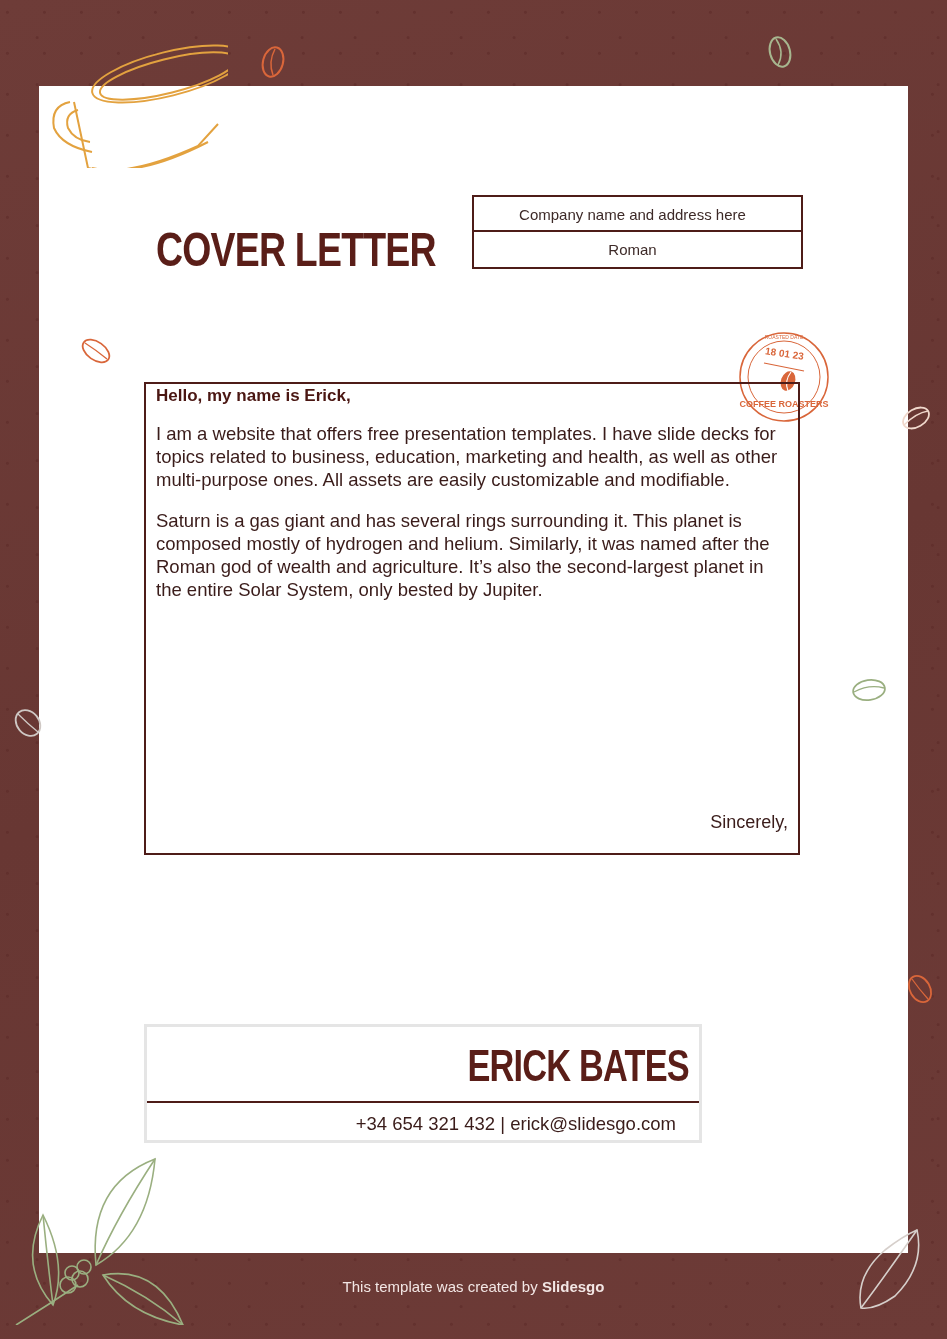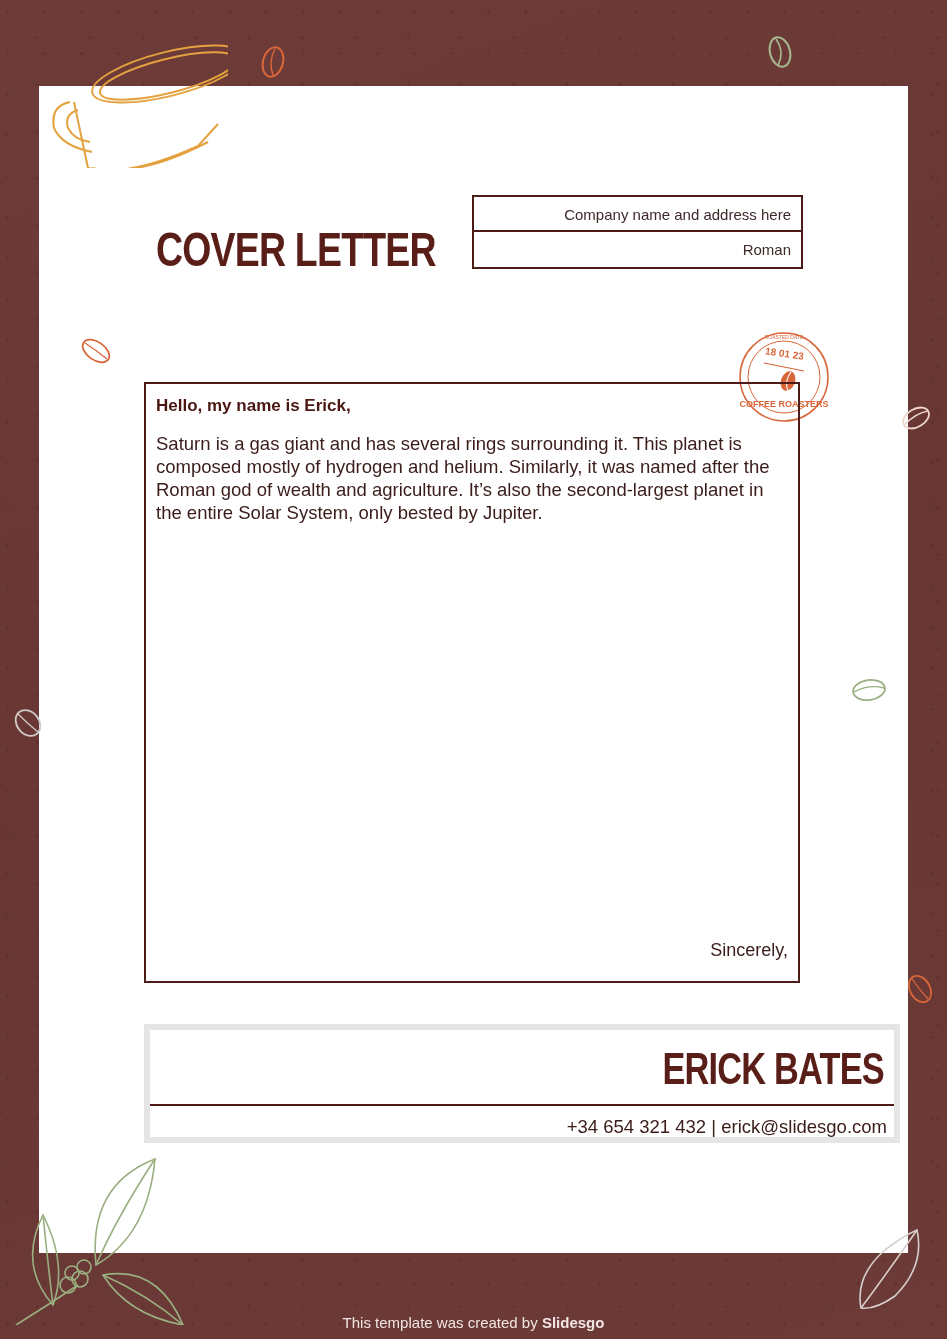--- a/index.html
+++ b/index.html
@@ -25,54 +25,54 @@
       font-family: "Liberation Sans", sans-serif; font-weight: 700;
       font-size: 48px; color: #5a1e18; letter-spacing: -1px;
       transform: scaleX(0.78); transform-origin: left top;
     }
     .info-box {
       position: absolute; left: 472px; top: 195px; width: 327px;
       border: 2px solid #4e1c18;
     }
     .info-row {
       height: 35px; border-bottom: 2px solid #4e1c18;
-      text-align: right; padding-right: 10px; box-sizing: border-box;
+      text-align: center; padding-right: 10px; box-sizing: border-box;
       font-size: 15px; color: #3d2a28; line-height: 35px;
     }
     .info-row:last-child { border-bottom: none; }
     .letter-box {
-      position: absolute; left: 144px; top: 382px; width: 656px; height: 601px;
+      position: absolute; left: 144px; top: 382px; width: 656px; height: 473px;
       border: 2px solid #4e1c18; box-sizing: border-box;
-      padding: 12px 10px 0 10px;
+      padding: 2px 10px 0 10px;
     }
     .greeting { font-weight: 700; font-size: 17px; color: #4a1612; margin-bottom: 16px; }
     .para { font-size: 18.5px; line-height: 23px; color: #3a1c1a; margin: 0 0 18px 0; }
     .signoff {
       position: absolute; right: 10px; bottom: 20px;
       font-size: 18px; color: #3a1c1a;
     }
     .name-box {
-      position: absolute; left: 144px; top: 1024px; width: 756px; height: 119px;
-      border: 6px solid #e5e5e5; box-sizing: border-box;
+      position: absolute; left: 144px; top: 1024px; width: 558px; height: 119px;
+      border: 3px solid #e5e5e5; box-sizing: border-box;
     }
     .name-row {
       height: 74px; border-bottom: 2px solid #4e1c18; position: relative;
     }
     .name-text {
       position: absolute; right: 10px; top: 14px;
       font-weight: 700; font-size: 44px; color: #5a1e18; letter-spacing: -1px;
       transform: scaleX(0.78); transform-origin: right top;
     }
     .contact-row {
-      text-align: right; padding-right: 7px; font-size: 18.5px; color: #3a1c1a;
+      text-align: right; padding-right: 23px; font-size: 18.5px; color: #3a1c1a;
       line-height: 41px;
     }
     .footer {
       position: absolute; left: 0; width: 947px; top: 1278px; text-align: center;
-      font-size: 15px; color: #f2e6e4; margin-top: 36px;
+      font-size: 15px; color: #f2e6e4;
     }
     .footer b { font-weight: 700; }
     .deco { position: absolute; }
   </style>
 </head>
 <body>
 
 <div class="bg-texture"></div>
 <div class="page"></div>
 
@@ -131,20 +131,21 @@
 
 <div class="title">COVER LETTER</div>
 
 <div class="info-box">
   <div class="info-row">Company name and address here</div>
   <div class="info-row">Roman</div>
 </div>
 
 <div class="letter-box">
   <div class="greeting">Hello, my name is Erick,</div>
+  <p class="para">I am a website that offers free presentation templates. I have slide decks for topics related to business, education, marketing and health, as well as other multi-purpose ones. All assets are easily customizable and modifiable.</p>
   <p class="para">Saturn is a gas giant and has several rings surrounding it. This planet is composed mostly of hydrogen and helium. Similarly, it was named after the Roman god of wealth and agriculture. It’s also the second-largest planet in the entire Solar System, only bested by Jupiter.</p>
   <div class="signoff">Sincerely,</div>
 </div>
 
 <div class="name-box">
   <div class="name-row">
     <div class="name-text">ERICK BATES</div>
   </div>
   <div class="contact-row">+34 654 321 432 | erick@slidesgo.com</div>
 </div>

